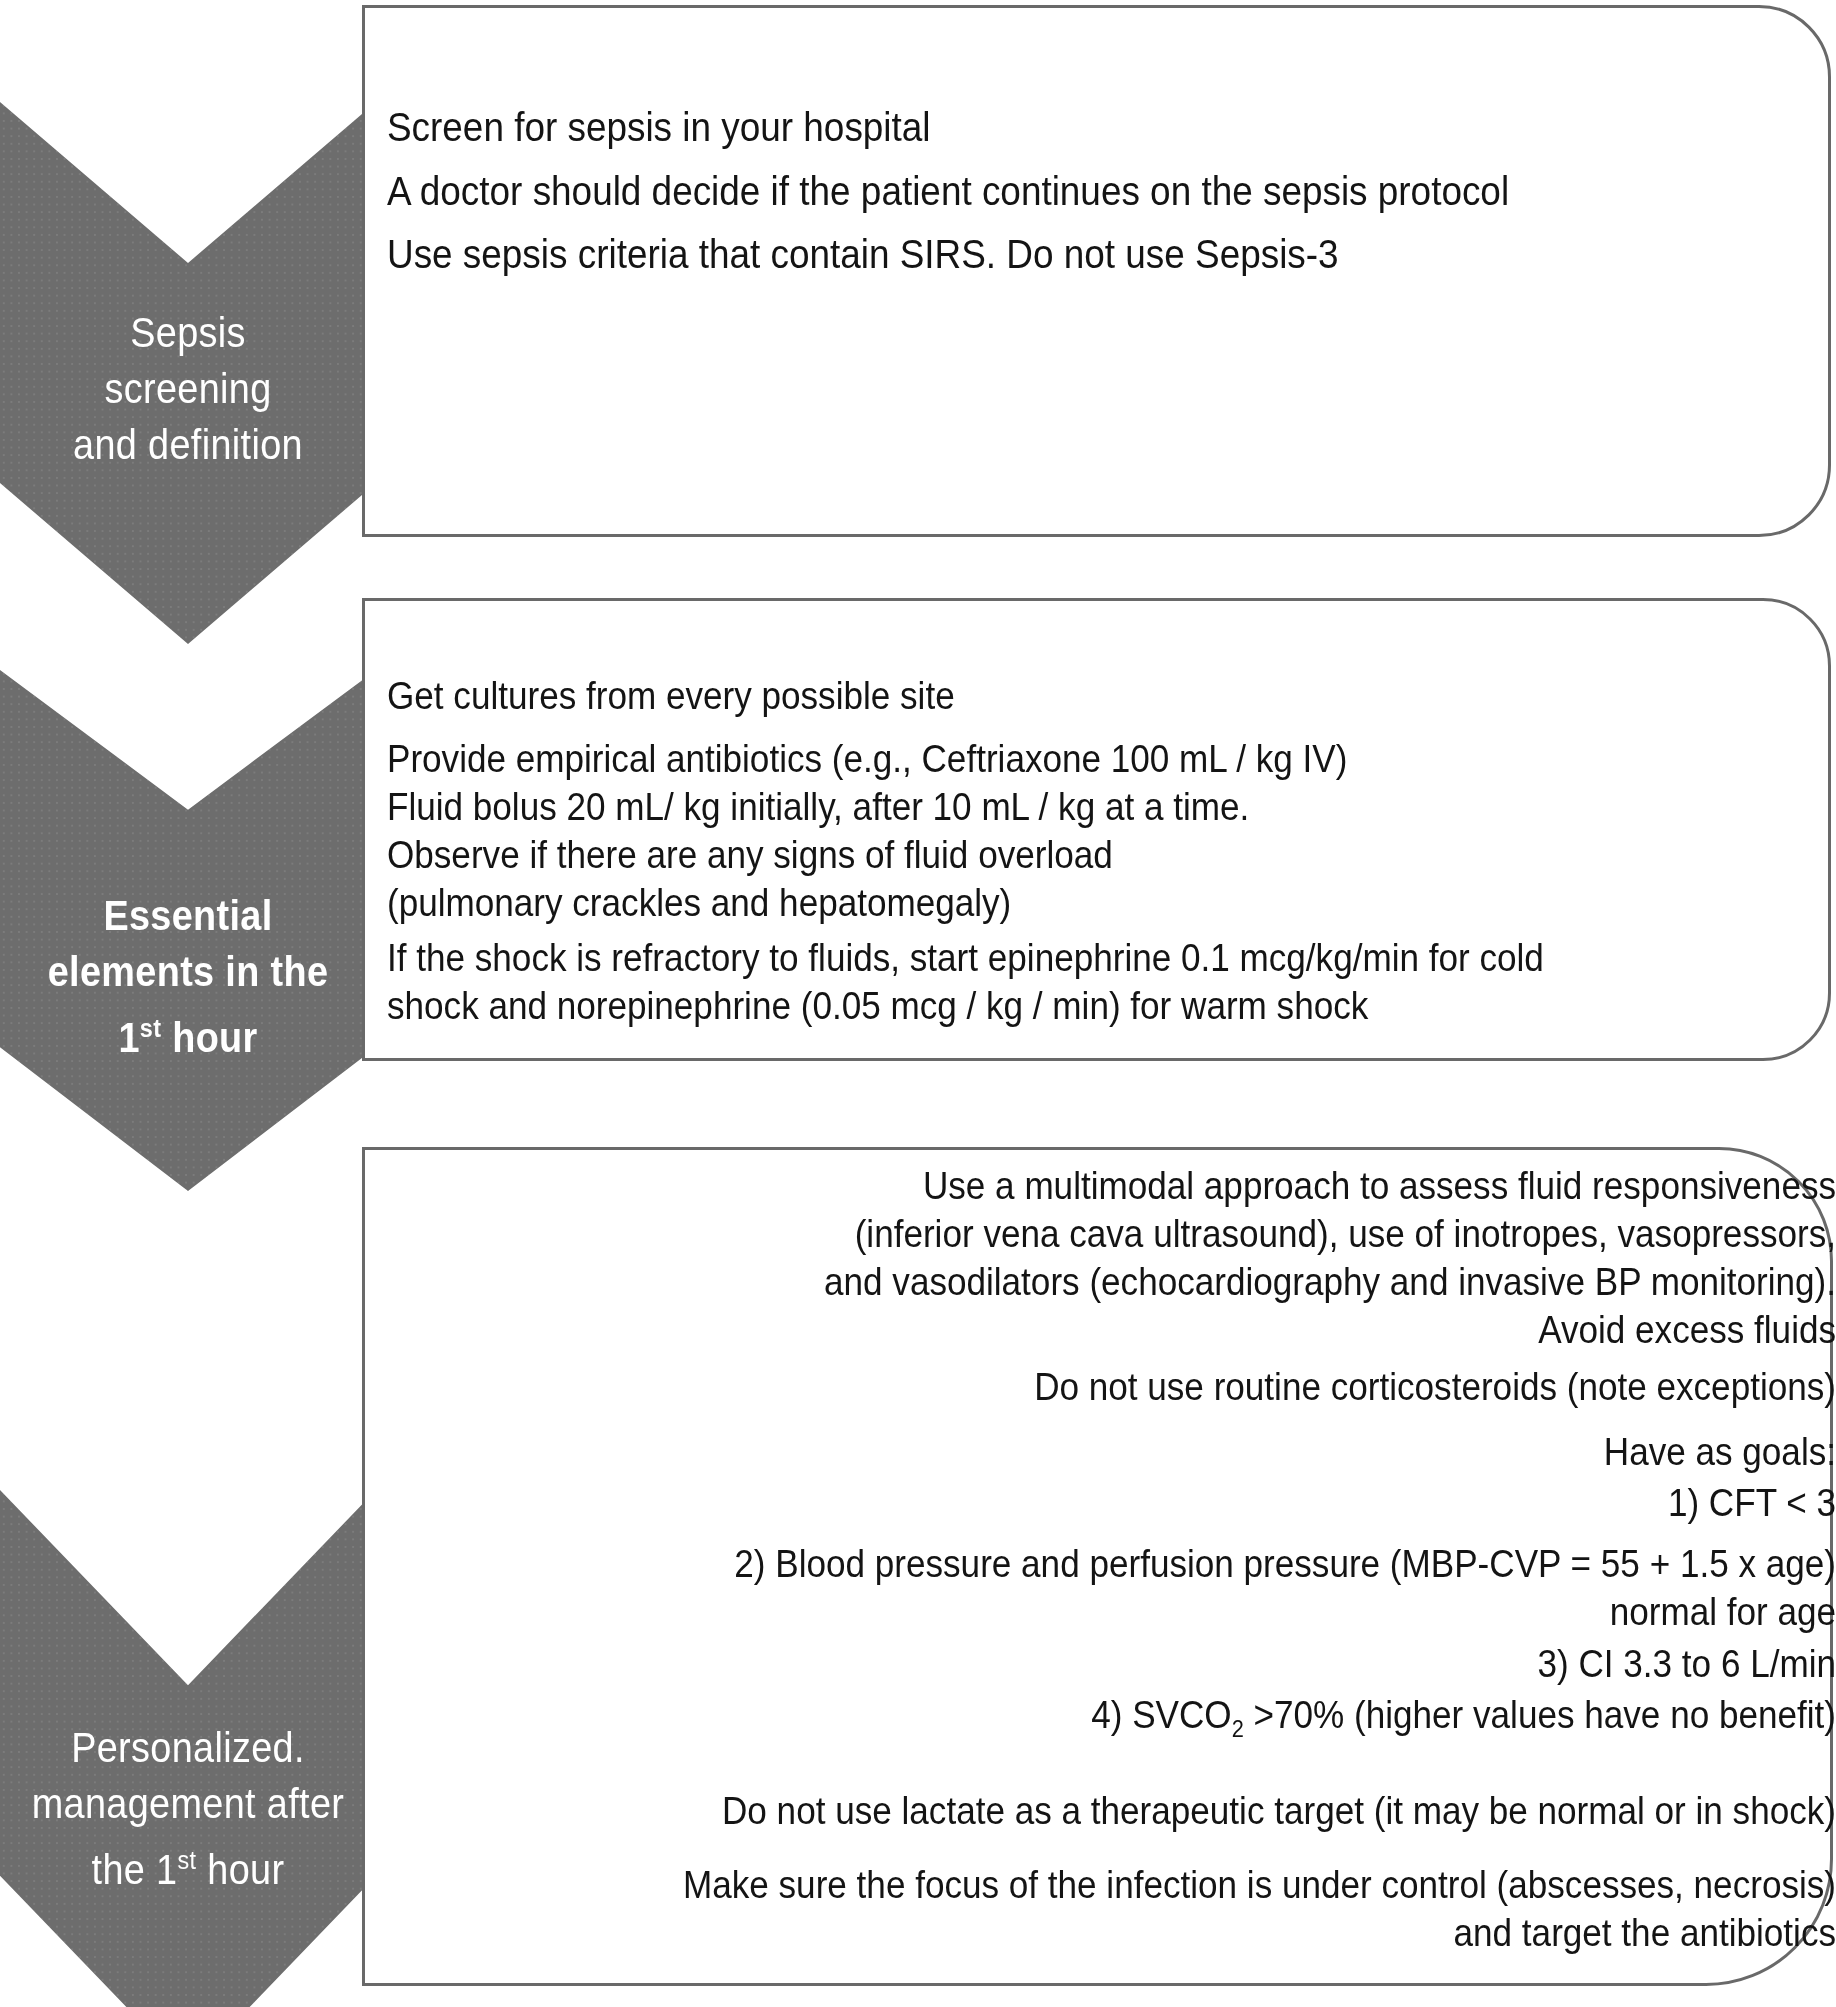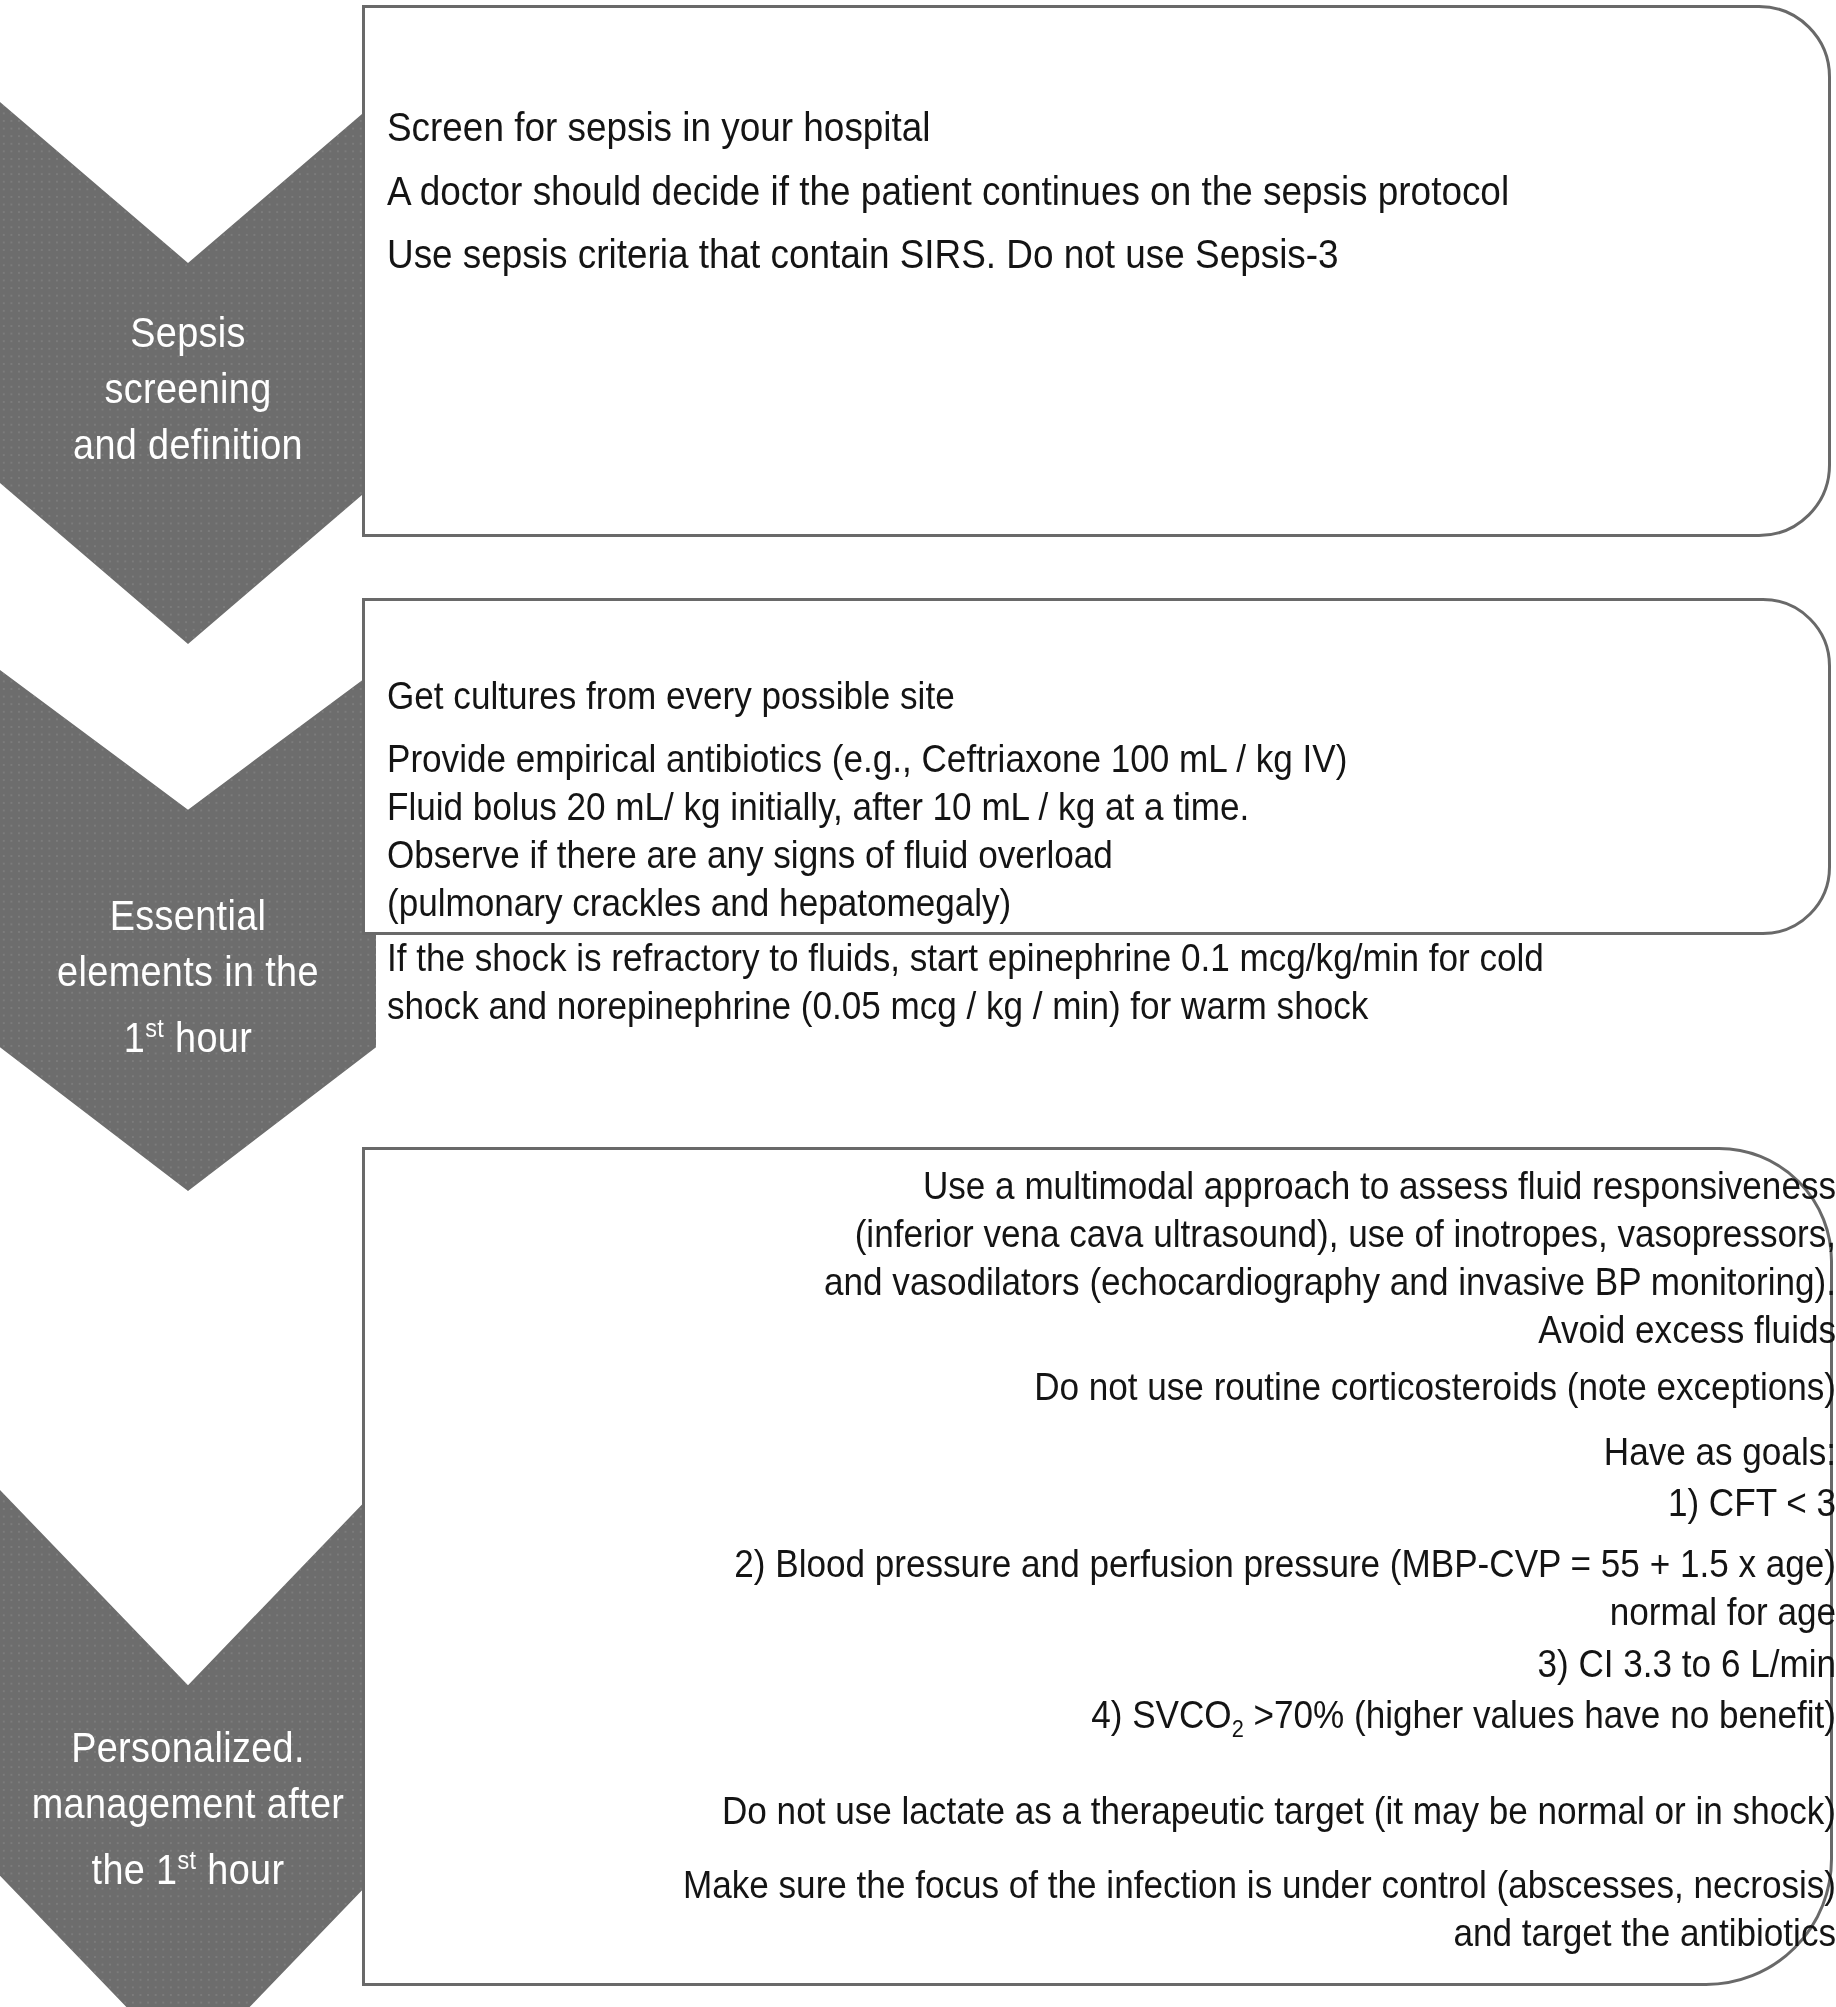--- a/index.html
+++ b/index.html
@@ -39,20 +39,21 @@
     white-space: nowrap;
   }
   .c1 {
     top: 102px; height: 542px;
     clip-path: polygon(0 0, 50% 29.7%, 100% 0, 100% 70.3%, 50% 100%, 0 70.3%);
   }
   .c1 .stack { top: 203px; }
   .c2 {
     top: 670px; height: 521px;
     clip-path: polygon(0 0, 50% 26.8%, 100% 0, 100% 72.4%, 50% 100%, 0 72.4%);
+    font-weight: bold;
   }
   .c2 .stack { top: 218px; }
   .c3 {
     top: 1490px; height: 581px;
     clip-path: polygon(0 0, 50% 33.6%, 100% 0, 100% 66.4%, 50% 100%, 0 66.4%);
     text-decoration: underline;
   }
   .c3 .stack { top: 230px; }
 
   sup { font-size: 62%; }
@@ -75,21 +76,21 @@
 
   .b1 {
     top: 5.1px; width: 1469px; height: 532px;
     border-radius: 0 72px 72px 0;
     padding: 94px 0 0 22px;
     font-size: 41px; line-height: 51px;
   }
   .b1 .line { margin-bottom: 12.7px; }
 
   .b2 {
-    top: 598px; width: 1469px; height: 337px;
+    top: 598px; width: 1469px; height: 463px;
     border-radius: 0 68px 68px 0;
     padding: 71px 0 0 22px;
     font-size: 39px; line-height: 48px;
   }
 
   .b3 {
     top: 1147px; width: 1471px; height: 839px;
     border-radius: 0 114px 127px 0;
     padding: 12px 0 0 22px;
     font-size: 39px; line-height: 48px; text-align: right;

